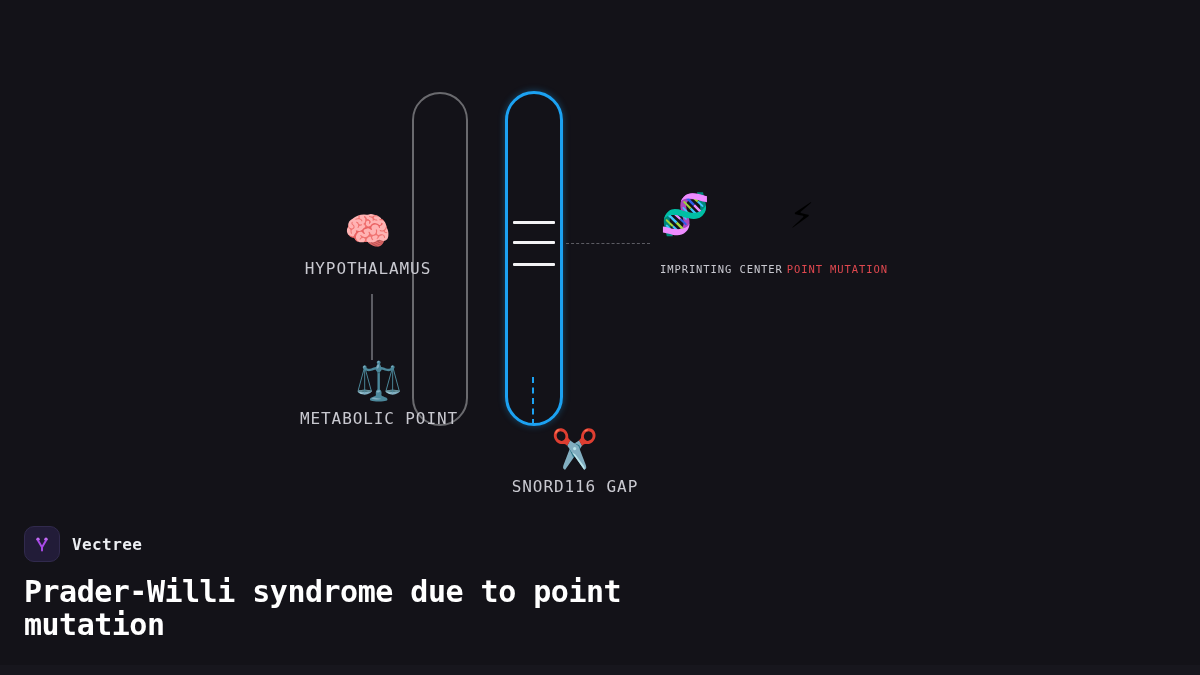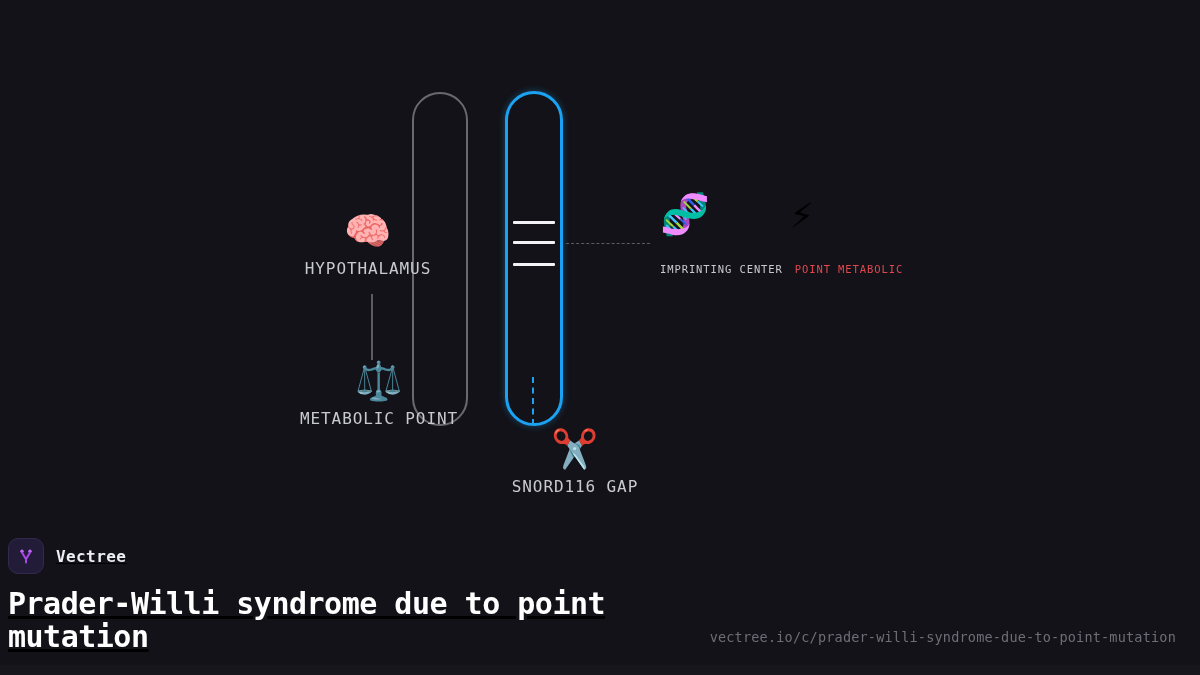--- a/index.html
+++ b/index.html
@@ -129,34 +129,33 @@
     display: flex;
     align-items: flex-start;
   }
   .right-row .node-emoji { font-size: 40px; }
   .right-gap { width: 80px; }
   .right-labels {
     position: absolute;
     left: 660px;
     top: 263px;
     display: flex;
-    gap: 12px;
+    gap: 4px;
     font-size: 10.5px;
     letter-spacing: .9px;
     white-space: nowrap;
   }
   .lbl-imprint { color: #c9c9d0; }
   .lbl-mutation { color: #e0484f; }
 
   
   .footer {
     position: absolute;
-    left: 0; right: 0; bottom: 4px;
-    padding: 0 24px 18px 8px;
-    text-decoration: underline;
+    left: 0; right: 0; bottom: 16px;
+    padding: 0 24px 18px 24px;
   }
   .brand {
     display: flex;
     align-items: center;
     gap: 12px;
     margin-bottom: 14px;
   }
   .brand-mark {
     width: 34px; height: 34px;
     border-radius: 10px;
@@ -224,34 +223,33 @@
       <span class="node-label">SNORD116 GAP</span>
     </div>
 
     <div class="right-row">
       <span class="node-emoji">🧬</span>
       <span class="right-gap"></span>
       <span class="node-emoji">⚡</span>
     </div>
     <div class="right-labels">
       <span class="lbl-imprint">IMPRINTING CENTER</span>
-      <span class="lbl-mutation">POINT METABOLIC</span>
+      <span class="lbl-mutation">POINT MUTATION</span>
     </div>
 
   </div>
 
   <div class="footer">
     <div class="brand">
       <span class="brand-mark">
         <svg width="20" height="20" viewBox="0 0 20 20" aria-hidden="true">
           <circle cx="6" cy="5.2" r="1.7" fill="#c46bf5"></circle>
           <circle cx="14" cy="5.2" r="1.7" fill="#c46bf5"></circle>
           <path d="M6 6.6 L10 13.2 L14 6.6" stroke="#a94ae8" stroke-width="2" fill="none" stroke-linecap="round" stroke-linejoin="round"></path>
           <path d="M10 13.2 L10 16.4" stroke="#a94ae8" stroke-width="2" fill="none" stroke-linecap="round"></path>
         </svg>
       </span>
       <span class="brand-name">Vectree</span>
     </div>
     <h1 class="title">Prader-Willi syndrome due to point mutation</h1>
-    <div class="url">vectree.io/c/prader-willi-syndrome-due-to-point-mutation</div>
   </div>
 
 </div>
 
 </body></html>

